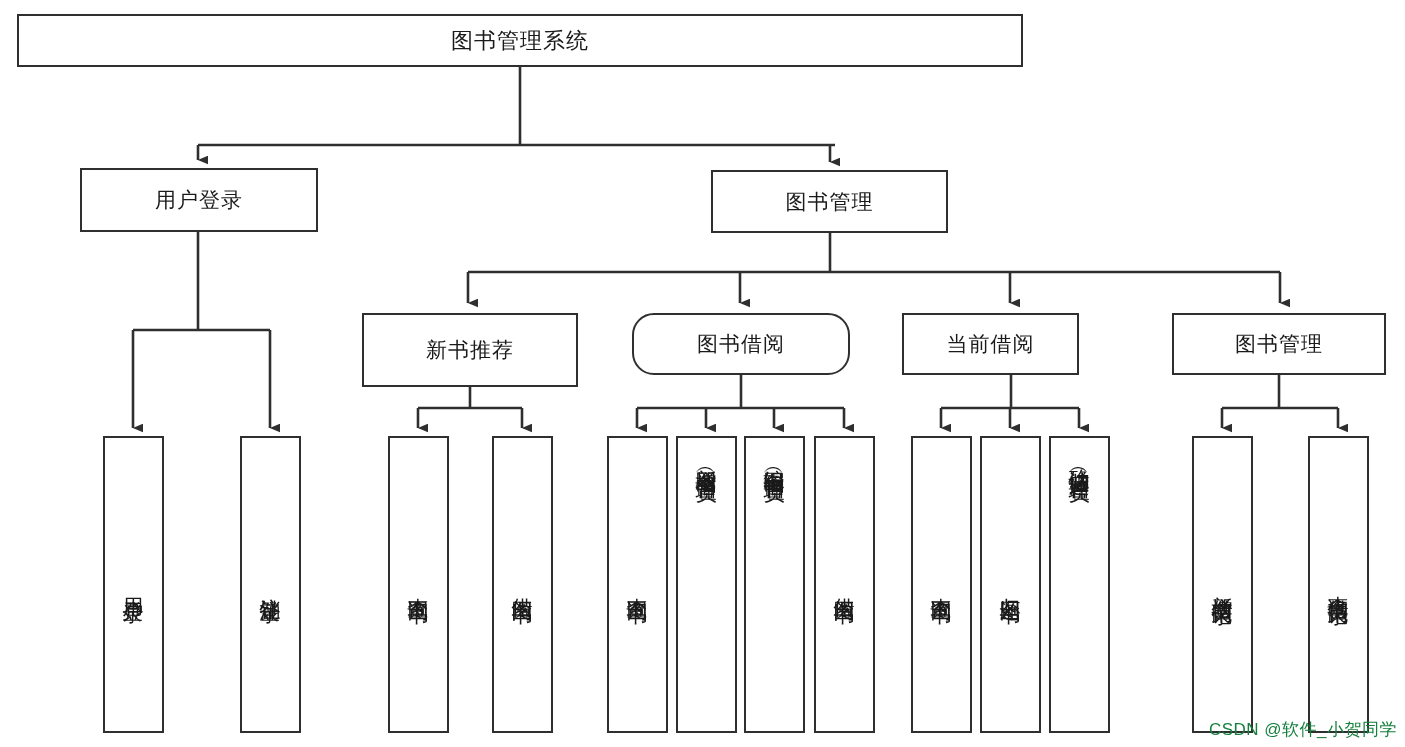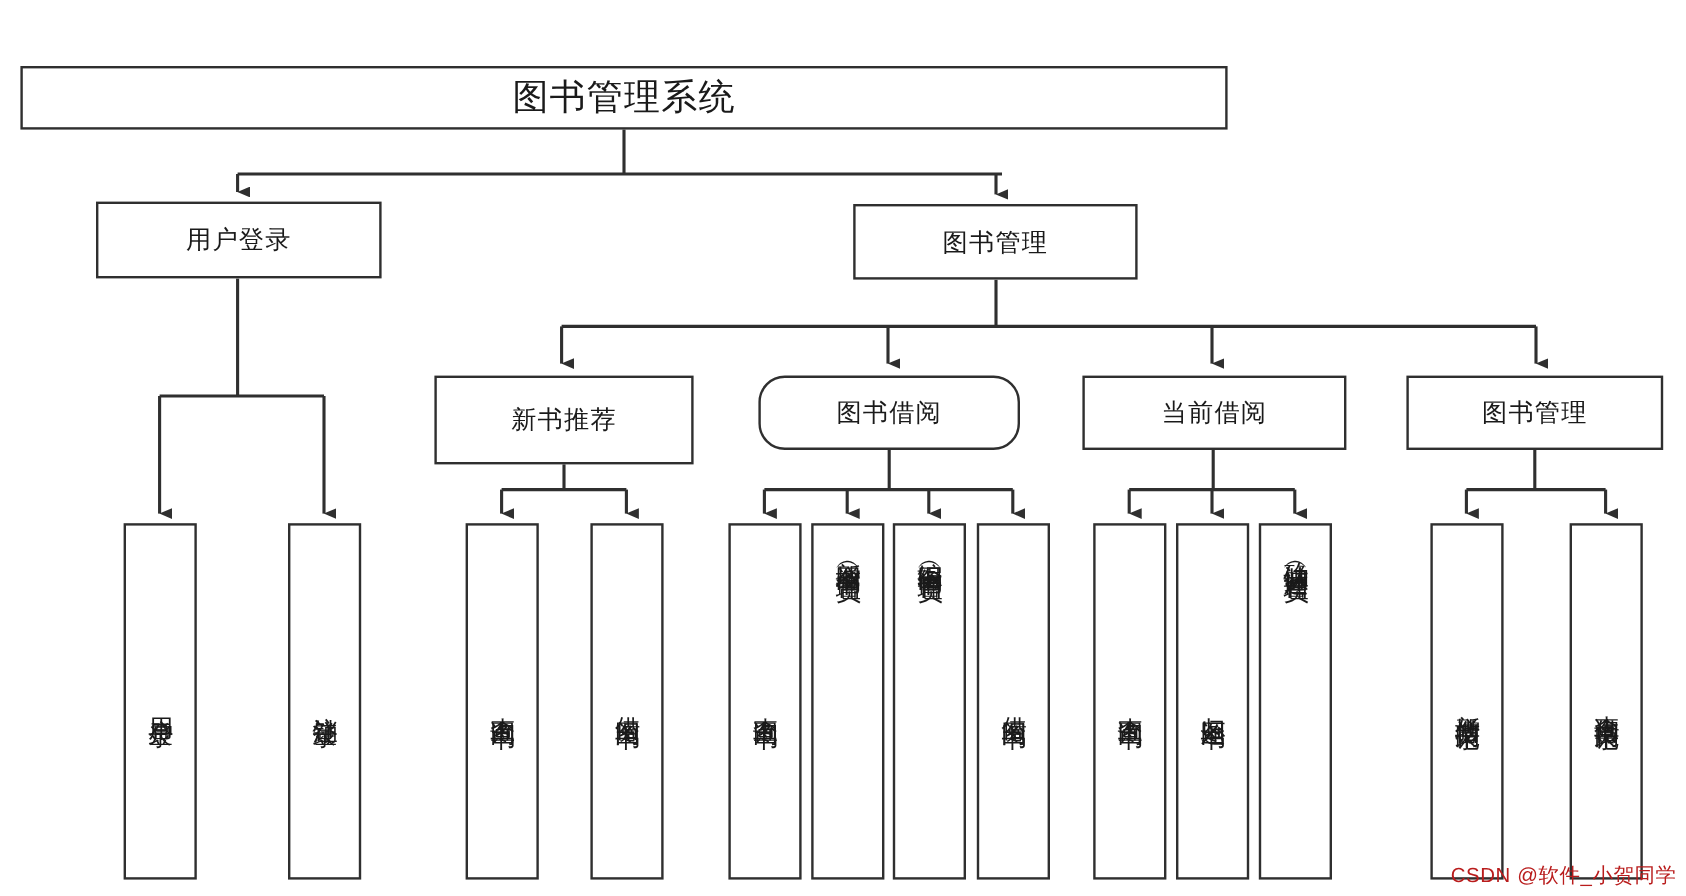--- a/index.html
+++ b/index.html
@@ -10,41 +10,41 @@
   }
   #stage{position:relative;width:1405px;height:747px;}
   svg#wires{position:absolute;left:0;top:0;width:1405px;height:747px;}
   .node{
     position:absolute;box-sizing:border-box;
     background:#ffffff;border:2.5px solid #2f2f2f;
     display:flex;align-items:center;justify-content:center;
     color:#1a1a1a;
   }
   .node.h{ font-size:21px; letter-spacing:1px; }
-  .node.title{ font-size:30px; letter-spacing:1px;margin-top:41px; }
+  .node.title{ font-size:22px; letter-spacing:1px; }
   .leaf{
     position:absolute;box-sizing:border-box;
     background:#ffffff;border:2.5px solid #2f2f2f;
     display:flex;align-items:flex-start;justify-content:center;
     color:#1a1a1a;
   }
   .vtext{
     writing-mode:vertical-rl;
     text-orientation:upright;
     font-size:21px;
     letter-spacing:2px;
     line-height:1;
     padding-top:14px;
     white-space:nowrap;
   }
   .leaf.centerv{ align-items:center; }
   .leaf.centerv .vtext{ padding-top:0; }
   .watermark{
     position:absolute;right:8px;bottom:6px;
-    font-size:17px;color:#b91c1c;
+    font-size:17px;color:#15803d;
     letter-spacing:0.5px;white-space:nowrap;
     pointer-events:none;
   }
 </style>
 </head>
 <body>
 
 <div id="stage">
 
   <svg id="wires" viewBox="0 0 1405 747" xmlns="http://www.w3.org/2000/svg">
@@ -107,21 +107,21 @@
   <div class="node h" style="left:711px;top:170px;width:237px;height:63px;">
     <span>图书管理</span>
   </div>
 
   <div class="node h" style="left:362px;top:313px;width:216px;height:74px;">
     <span>新书推荐</span>
   </div>
   <div class="node h" style="left:632px;top:313px;width:218px;height:62px;border-radius:22px;">
     <span>图书借阅</span>
   </div>
-  <div class="node h" style="left:902px;top:313px;width:220px;height:62px;">
+  <div class="node h" style="left:902px;top:313px;width:177px;height:62px;">
     <span>当前借阅</span>
   </div>
   <div class="node h" style="left:1172px;top:313px;width:214px;height:62px;">
     <span>图书管理</span>
   </div>
 
   <div class="leaf centerv" style="left:103px;top:436px;width:61px;height:297px;">
     <span class="vtext">用户登录</span>
   </div>
   <div class="leaf centerv" style="left:240px;top:436px;width:61px;height:297px;">

